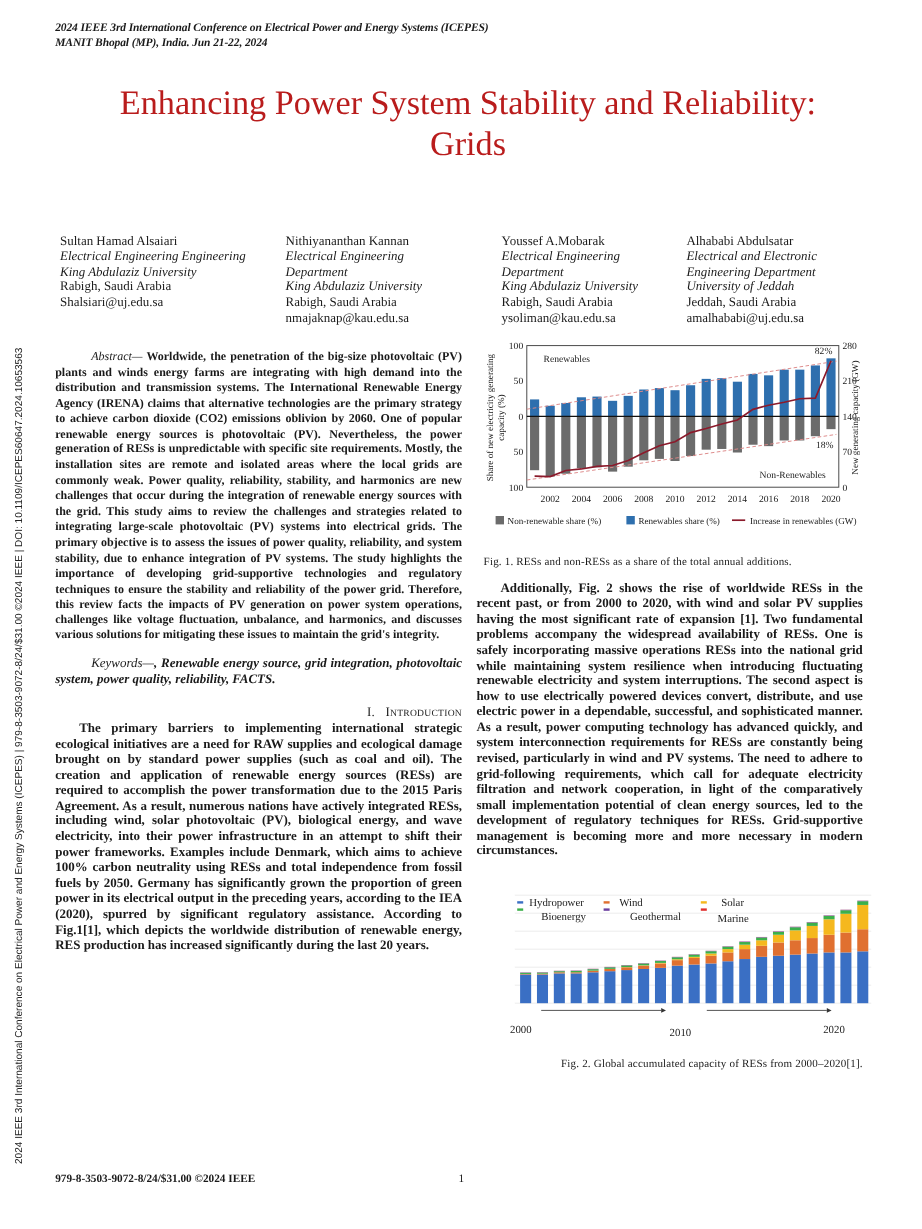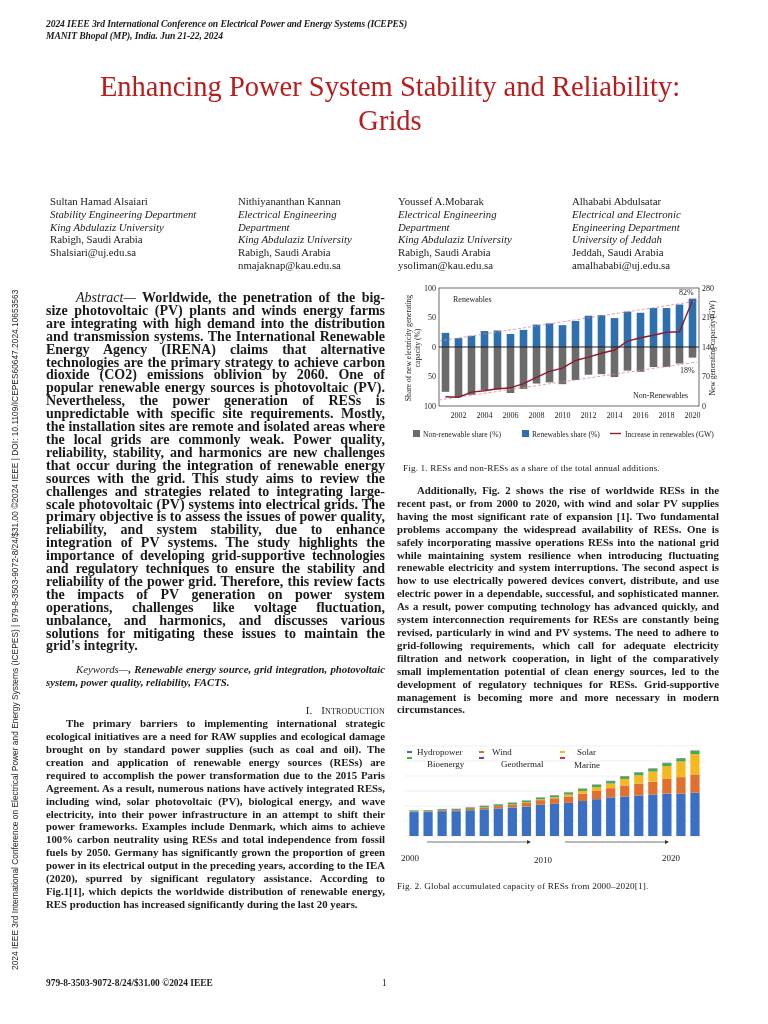--- a/index.html
+++ b/index.html
@@ -12,36 +12,36 @@
   .authors { position: absolute; top: 195px; left: 40px; width: 700px; }
   .author { position: absolute; top: 0; text-align: left; font-size: 10.8px; line-height: 12.8px; }
   .author .it { font-style: italic; display: block; }
   .author span { display: block; }
 
   .side-strip { position: absolute; left: 10px; top: 970px; width: 760px; height: 14px; transform-origin: 0 0; transform: rotate(-90deg); font-family: "Liberation Sans", "DejaVu Sans", sans-serif; font-size: 8.4px; color: #222; white-space: nowrap; }
 
   .col-left { position: absolute; left: 46px; top: 292px; width: 339px; }
   .col-right { position: absolute; left: 397px; top: 280px; width: 322px; }
 
-  .abstract { font-size: 14px; line-height: 12.9px; font-weight: bold; text-align: justify; text-indent: 30px; }
+  .abstract { font-size: 10px; line-height: 12.9px; font-weight: bold; text-align: justify; text-indent: 30px; }
   .abstract .lead { font-style: italic; font-weight: normal; }
   .keywords { margin-top: 10px; font-size: 10.8px; line-height: 12.9px; font-style: italic; font-weight: bold; text-align: justify; text-indent: 30px; }
   .keywords .lead { font-weight: normal; }
 
   .section-head { margin-top: 14px; text-align: right; font-size: 10.8px; line-height: 14px; letter-spacing: 0.2px; }
   .section-head .sc { font-variant: small-caps; }
   .body-text { font-size: 10.8px; line-height: 12.9px; text-align: justify; text-indent: 20px; font-weight: bold; }
 
   .fig1 { position: relative; width: 322px; height: 180px; }
   .fig-caption { font-size: 9.2px; line-height: 12px; margin-top: 2px; letter-spacing: 0.15px; }
   .fig1-caption { margin-left: 6px; }
   .right-text { margin-top: 10px; }
 
-  .fig2 { position: relative; width: 322px; height: 140px; margin-top: 22px; }
-  .fig2-caption { text-align: left; }
+  .fig2 { position: relative; width: 322px; height: 140px; margin-top: 22px; margin-left: 24px; }
+  .fig2-caption { text-align: right; }
 
   .footer-left { position: absolute; left: 46px; top: 978px; font-size: 9.4px; font-weight: bold; }
   .footer-page { position: absolute; left: 382px; top: 978px; font-size: 9.4px; }
 
   svg text { font-family: "Liberation Serif", "DejaVu Serif", serif; }
 </style>
 </head>
 <body>
 
 <div class="conf-header">
@@ -50,34 +50,34 @@
 </div>
 
 <h1 class="title">
   <div>Enhancing Power System Stability and Reliability:</div>
   <div>Grids</div>
 </h1>
 
 <div class="authors">
   <div class="author" style="left:10px;width:170px">
     <span>Sultan Hamad Alsaiari</span>
-    <span class="it">Stability Engineering Department</span>
+    <span class="it">Electrical Engineering Engineering</span>
     <span class="it">King Abdulaziz University</span>
     <span>Rabigh, Saudi Arabia</span>
     <span>Shalsiari@uj.edu.sa</span>
   </div>
   <div class="author" style="left:198px;width:140px">
     <span>Nithiyananthan Kannan</span>
     <span class="it">Electrical Engineering</span>
     <span class="it">Department</span>
     <span class="it">King Abdulaziz University</span>
     <span>Rabigh, Saudi Arabia</span>
     <span>nmajaknap@kau.edu.sa</span>
   </div>
-  <div class="author" style="left:358px;width:140px">
+  <div class="author" style="left:378px;width:140px">
     <span>Youssef A.Mobarak</span>
     <span class="it">Electrical Engineering</span>
     <span class="it">Department</span>
     <span class="it">King Abdulaziz University</span>
     <span>Rabigh, Saudi Arabia</span>
     <span>ysoliman@kau.edu.sa</span>
   </div>
   <div class="author" style="left:532px;width:140px">
     <span>Alhababi Abdulsatar</span>
     <span class="it">Electrical and Electronic</span>

